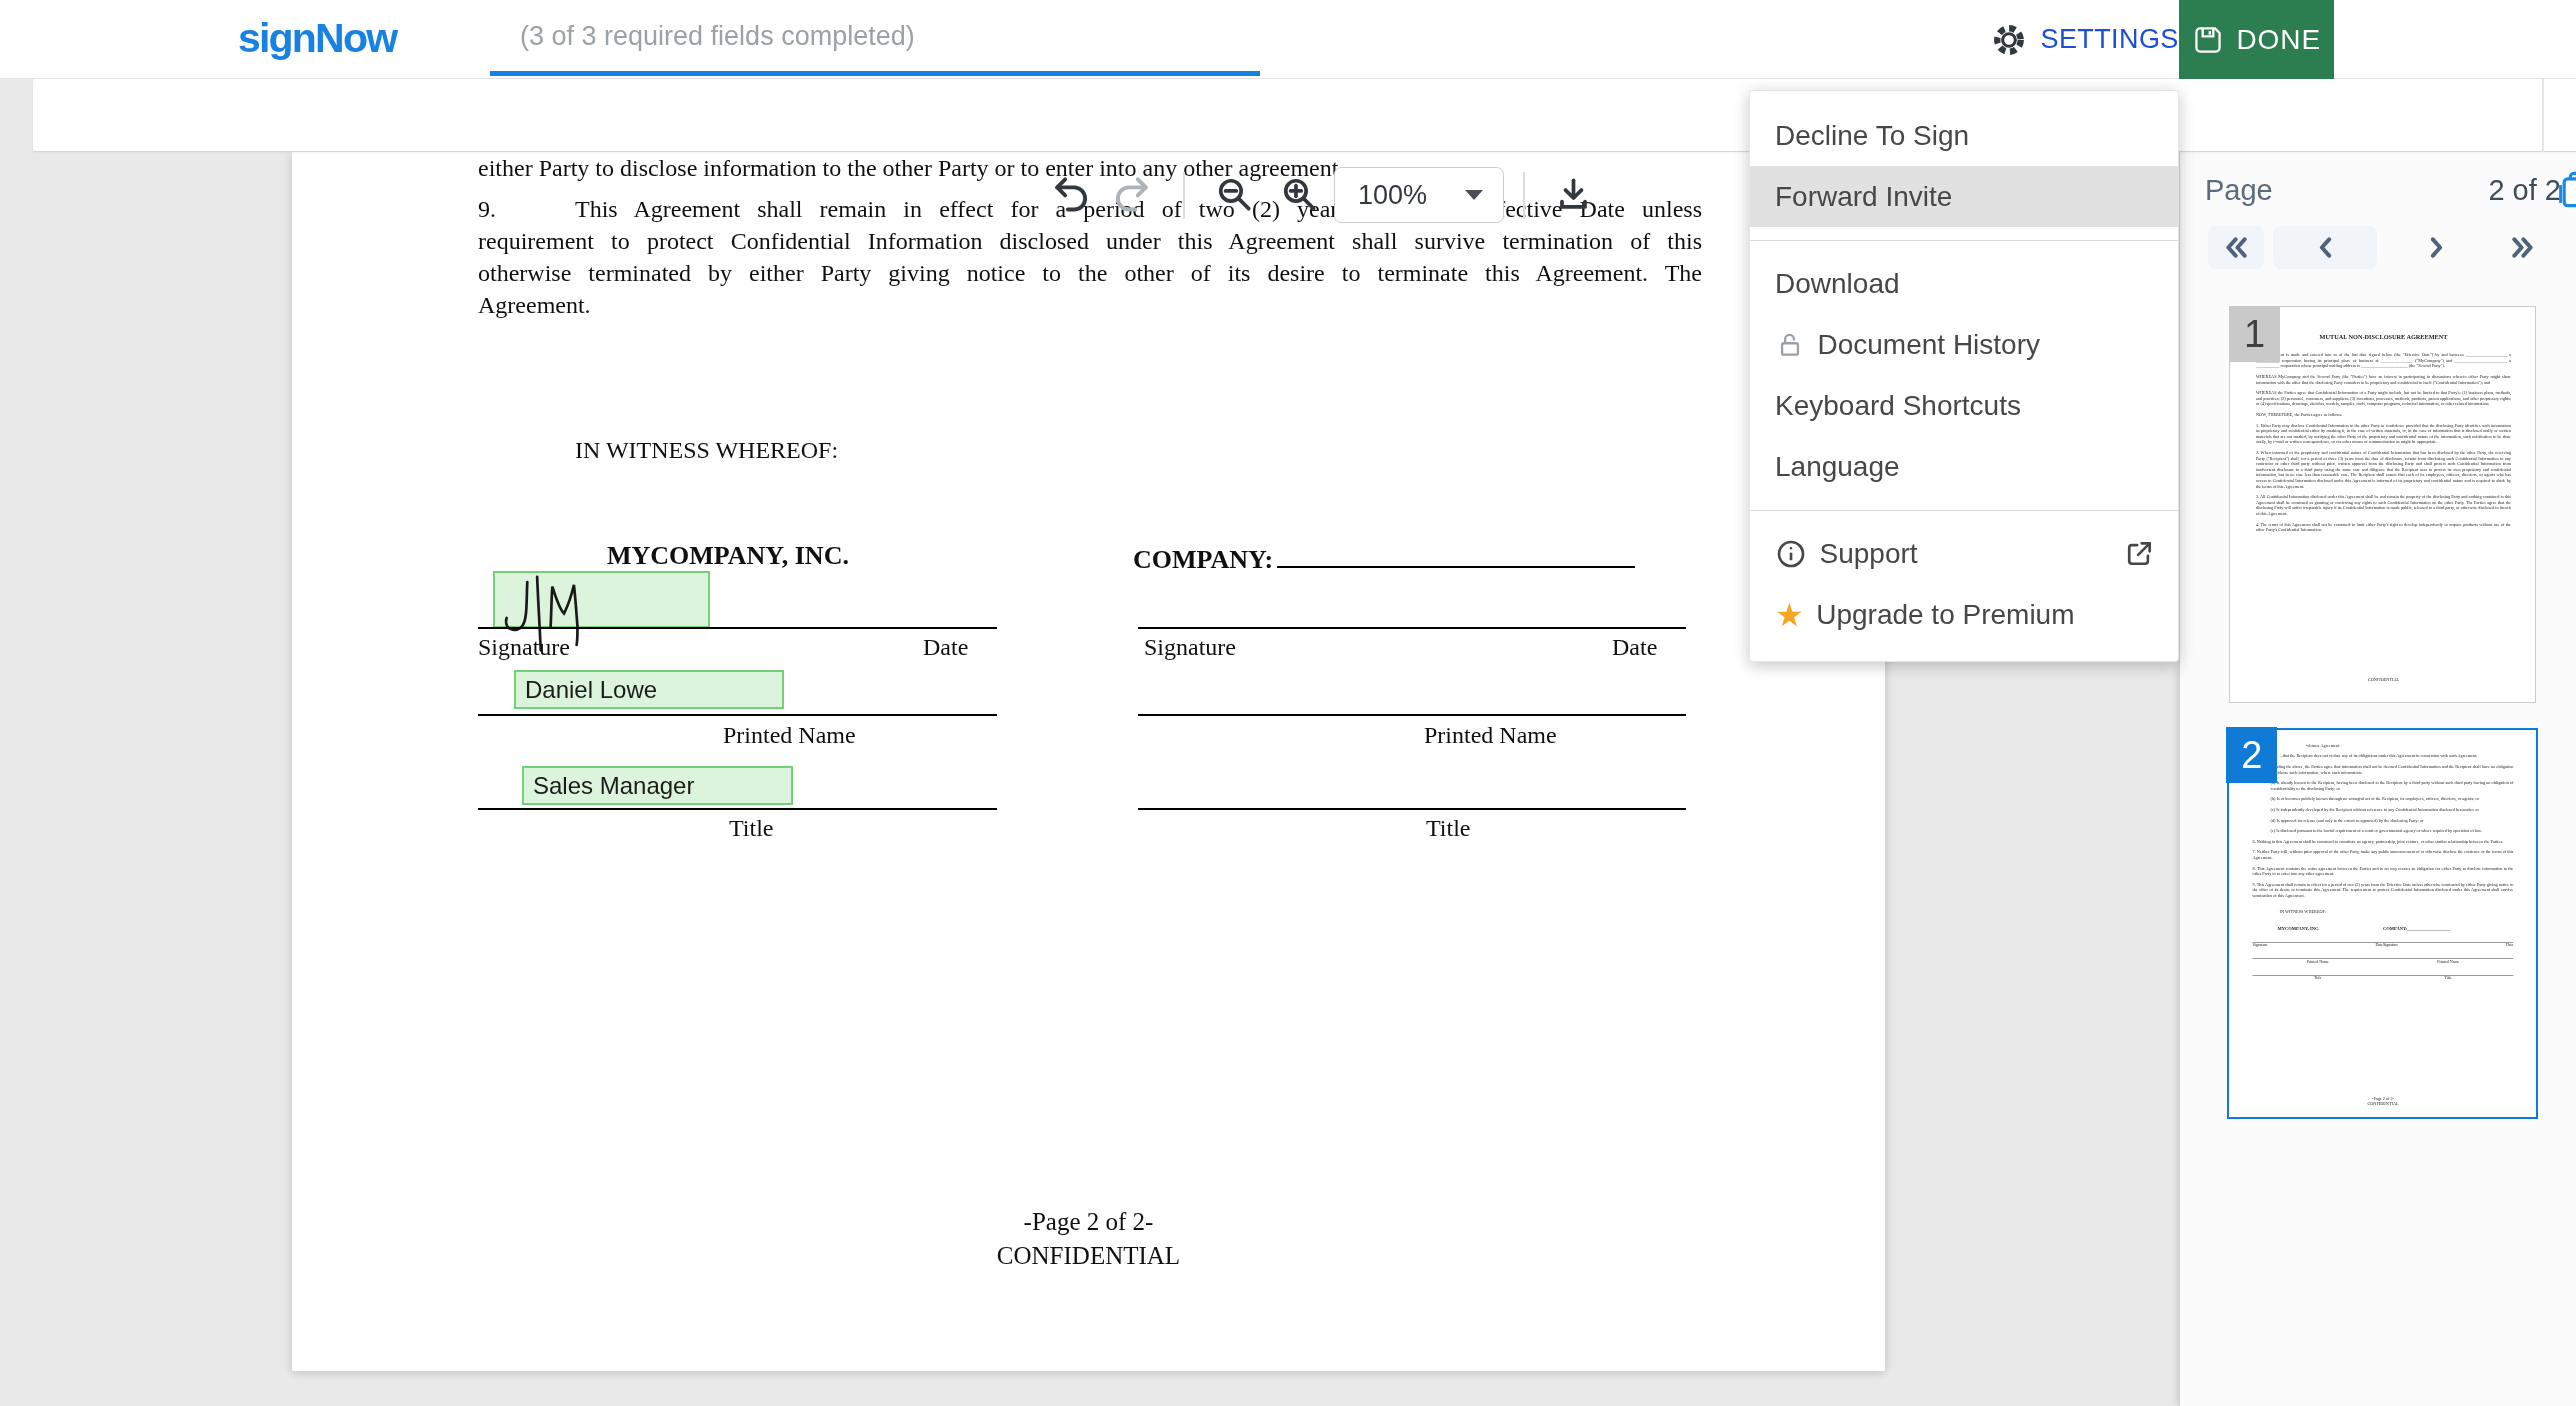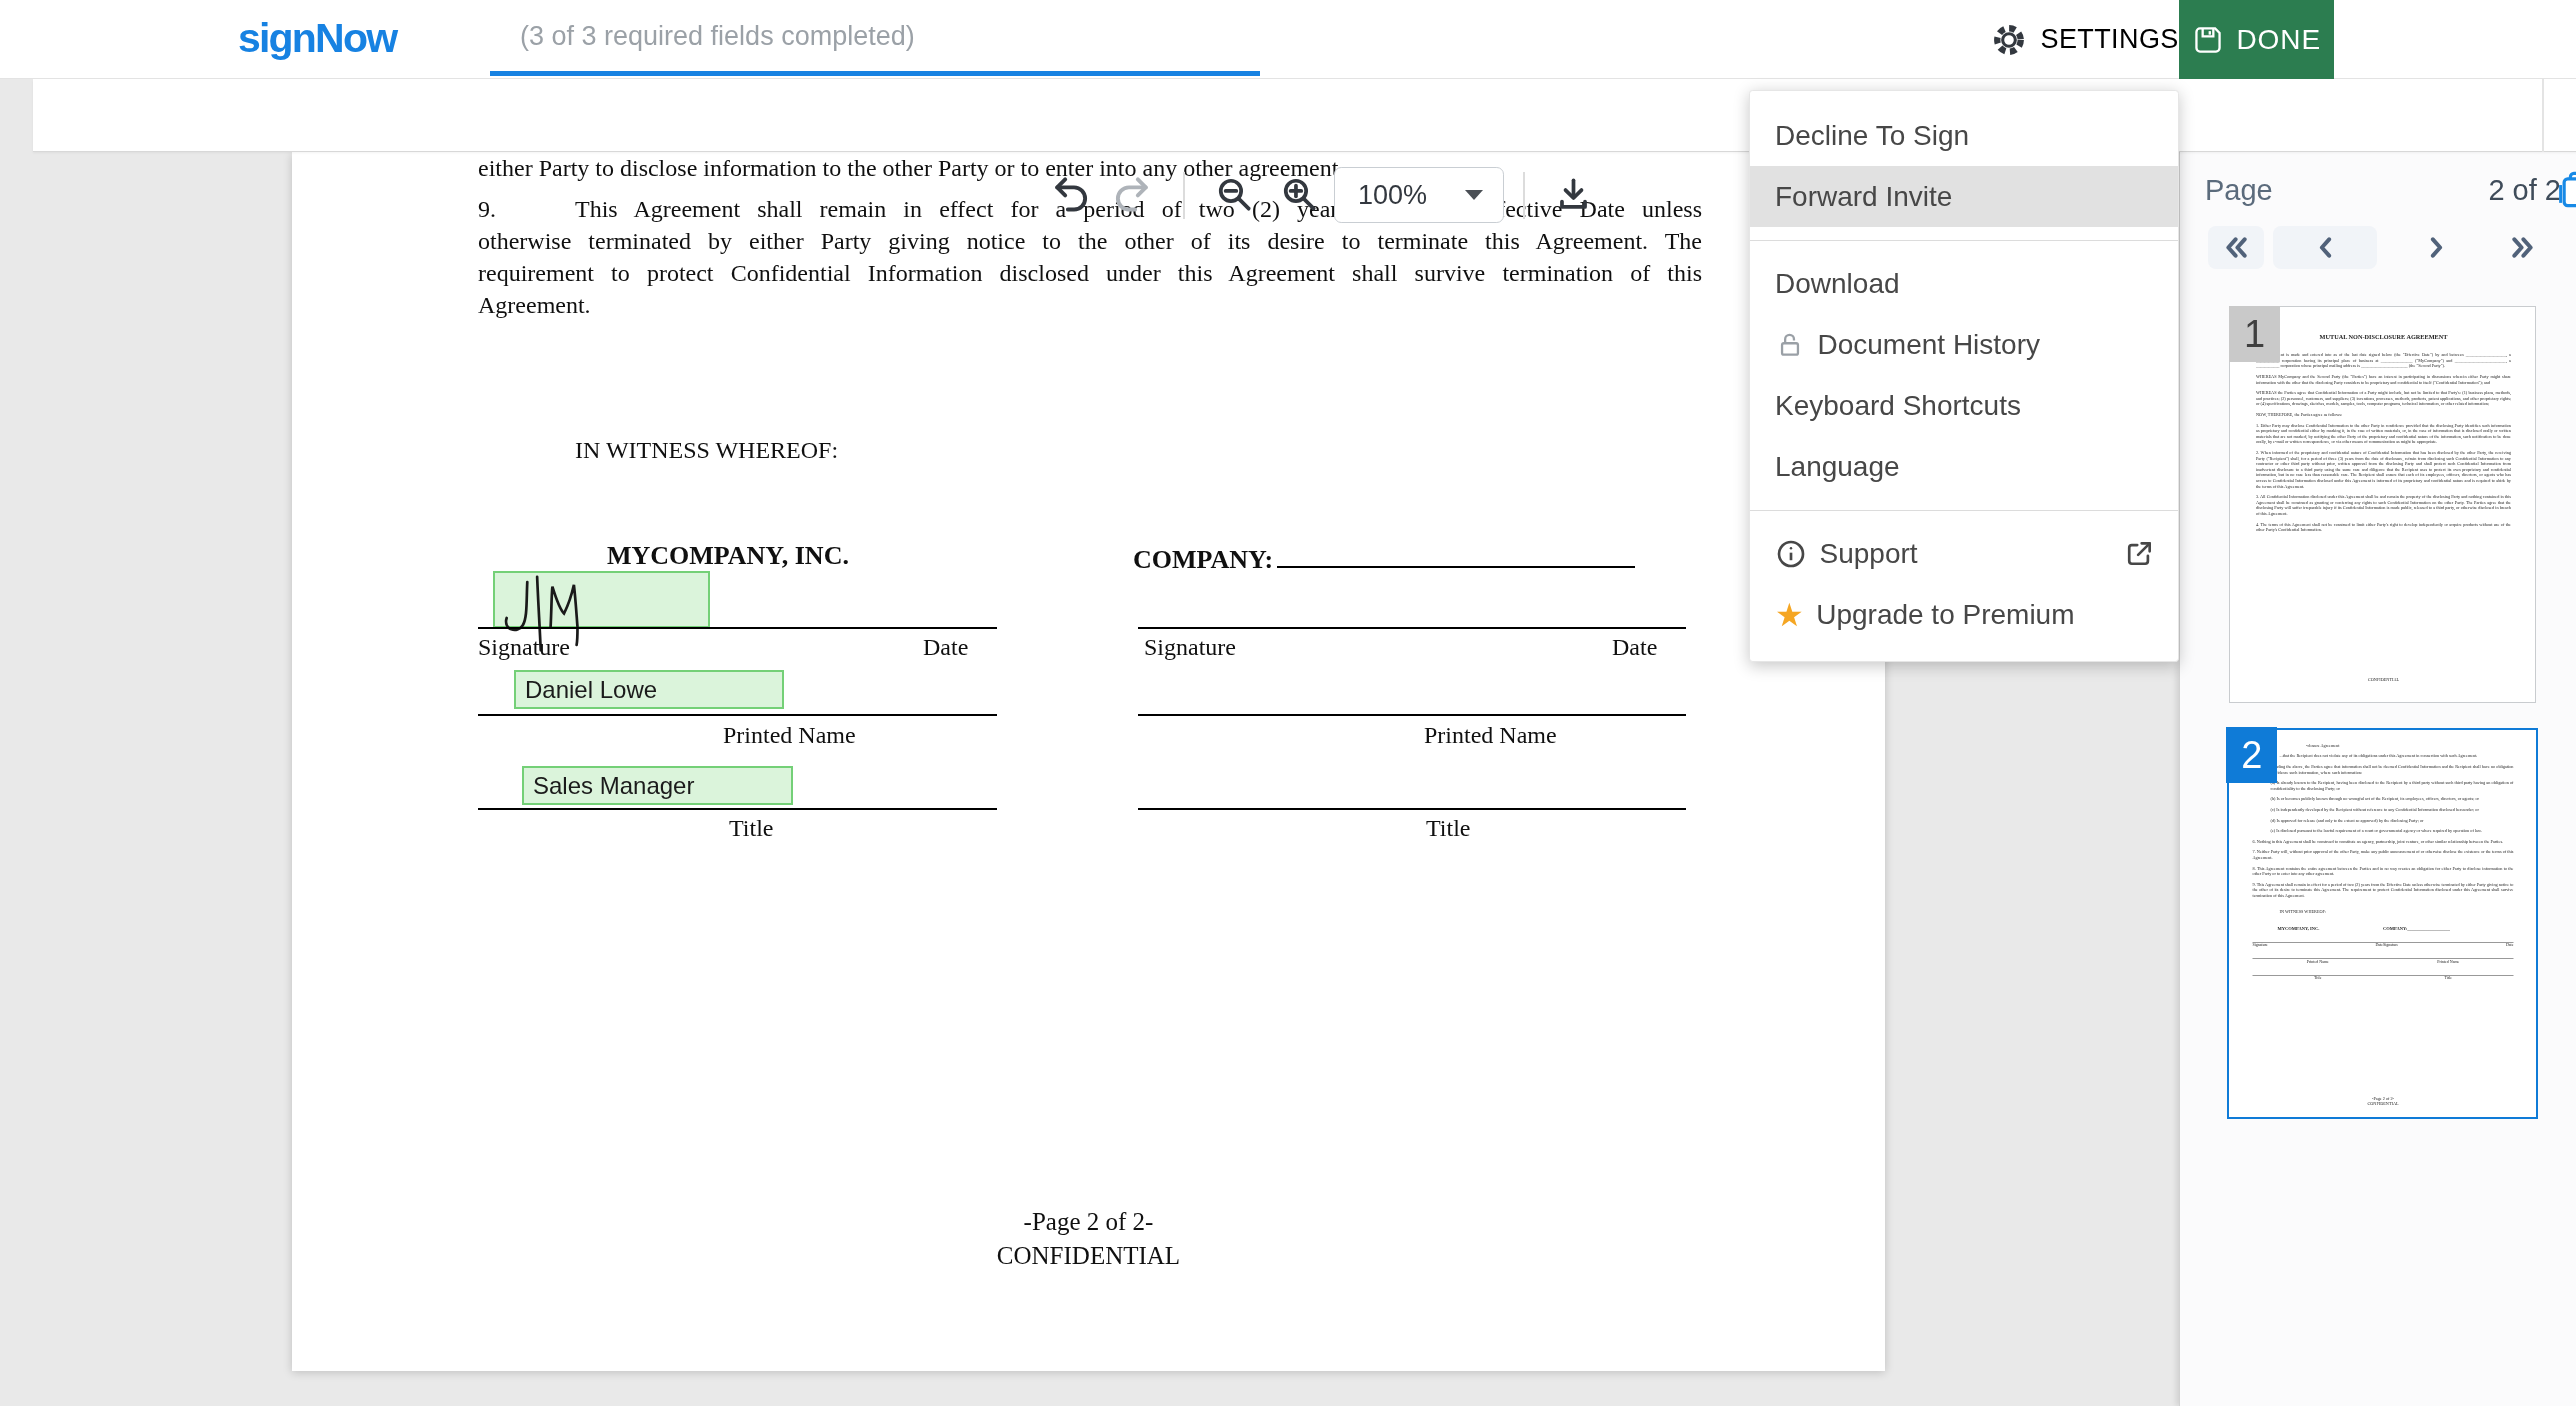--- a/index.html
+++ b/index.html
@@ -11,21 +11,21 @@
   
   .header{ position:absolute; left:0; top:0; width:2576px; height:79px;
     background:#fff; border-bottom:0.9px solid #e3e3e3; z-index:30; }
   .logo{ position:absolute; left:238px; top:0; height:95px; line-height:77px;
     font-size:41px; font-weight:bold; letter-spacing:-1.8px; color:var(--accent-blue); }
   .title-wrap{ position:absolute; left:490px; top:0; height:73px; display:flex; align-items:center; white-space:nowrap; max-width:949px; overflow:hidden; }
   .doc-title{ font-size:35px; font-weight:bold; color:#3a4046; }
   .doc-progress{ font-size:27px; color:#9ba1a7; margin-left:30px; }
   .title-underline{ position:absolute; left:490px; top:71px; width:770px; height:5.4px; background:var(--accent-blue); }
   .settings{ position:absolute; left:1990px; top:0; height:79px; display:flex; align-items:center; gap:12.5px; cursor:pointer; }
-  .settings-label{ font-size:27px; color:#000000; letter-spacing:0.4px; }
+  .settings-label{ font-size:27px; color:#1d4ed8; letter-spacing:0.4px; }
   .done-btn{ position:absolute; left:2179px; top:0; width:155px; height:79px; background:var(--done-green);
     display:flex; align-items:center; justify-content:center; gap:12.5px; cursor:pointer; }
   .done-label{ color:#fff; font-size:28px; letter-spacing:0.9px; }
   
   .toolbar{ position:absolute; left:0; top:79px; width:2576px; height:73px; background:#fff;
     border-bottom:0.9px solid #d8d8d8; box-shadow:0 1.8px 2.7px rgba(0,0,0,0.05); z-index:20;margin-left:33px; }
   .tb-icon{ position:absolute; top:96px; width:39px; height:39px; cursor:pointer; }
   .tb-sep{ position:absolute; top:93px; width:1.8px; height:47px; background:#dcdcdc; }
   .zoom-select{ position:absolute; left:1301px; top:88px; width:170px; height:56px; border:1.8px solid #c9ced3;
     border-radius:7.2px; display:flex; align-items:center; padding:0 20px 0 23px; cursor:pointer; background:#fff; }
@@ -172,22 +172,22 @@
         <path d="M4 18 v20" stroke-width="3.2"></path>
       </svg>
     </div>
   </div>
 
   <div class="page">
     <div class="p-end">either Party to disclose information to the other Party or to enter into any other agreement.</div>
 
     <div class="clause9">
       <div class="jline"><span class="c9-num">9.</span><span>This Agreement shall remain in effect for a period of two (2) years from the Effective Date unless</span></div>
+      <div class="jline">requirement to protect Confidential Information disclosed under this Agreement shall survive termination of this</div>
       <div class="jline">otherwise terminated by either Party giving notice to the other of its desire to terminate this Agreement.  The</div>
-      <div class="jline">requirement to protect Confidential Information disclosed under this Agreement shall survive termination of this</div>
       <div class="jline last">Agreement.</div>
     </div>
 
     <div class="witness">IN WITNESS WHEREOF:</div>
 
     <div class="party-left">MYCOMPANY, INC.</div>
     <div class="party-right">
       <span>COMPANY:</span><span class="company-underline"></span>
     </div>
 

